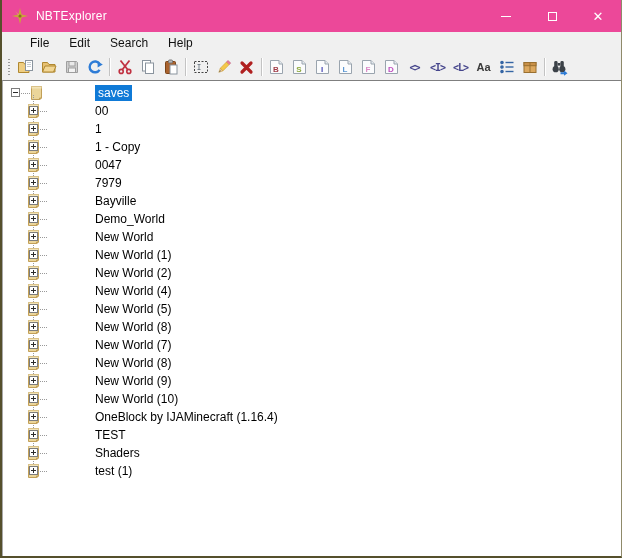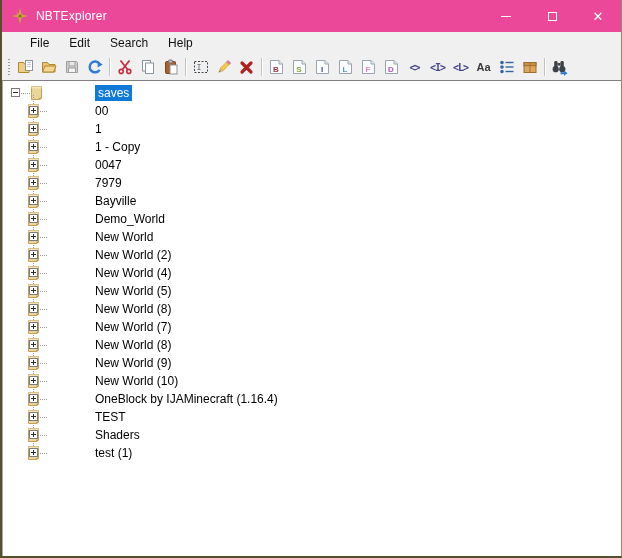--- a/index.html
+++ b/index.html
@@ -418,20 +418,33 @@
             <span class="pv"></span>
           </span>
     <svg class="folder-ic" viewBox="0 0 15 16">
       <path d="M2.5,1.5 h10 v11.5 l-2,1.5 h-8 z" fill="#EBD59A" stroke="#C2A058"></path>
       <path d="M2.5,1.5 h10 v2 h-10 z" fill="#F3E4B8" stroke="none"></path>
       <path d="M12.5,13 l-2,1.5 v-1.5 z" fill="#D3B36C" stroke="#C2A058"></path>
     </svg>
     <span class="tree-label">New World</span>
   </div>
 
+  <div class="tree-row child">
+    <span class="h-conn"></span>
+    <span class="expander">
+            <span class="ph"></span>
+            <span class="pv"></span>
+          </span>
+    <svg class="folder-ic" viewBox="0 0 15 16">
+      <path d="M2.5,1.5 h10 v11.5 l-2,1.5 h-8 z" fill="#EBD59A" stroke="#C2A058"></path>
+      <path d="M2.5,1.5 h10 v2 h-10 z" fill="#F3E4B8" stroke="none"></path>
+      <path d="M12.5,13 l-2,1.5 v-1.5 z" fill="#D3B36C" stroke="#C2A058"></path>
+    </svg>
+    <span class="tree-label">New World (1)</span>
+  </div>
 
   <div class="tree-row child">
     <span class="h-conn"></span>
     <span class="expander">
             <span class="ph"></span>
             <span class="pv"></span>
           </span>
     <svg class="folder-ic" viewBox="0 0 15 16">
       <path d="M2.5,1.5 h10 v11.5 l-2,1.5 h-8 z" fill="#EBD59A" stroke="#C2A058"></path>
       <path d="M2.5,1.5 h10 v2 h-10 z" fill="#F3E4B8" stroke="none"></path>

